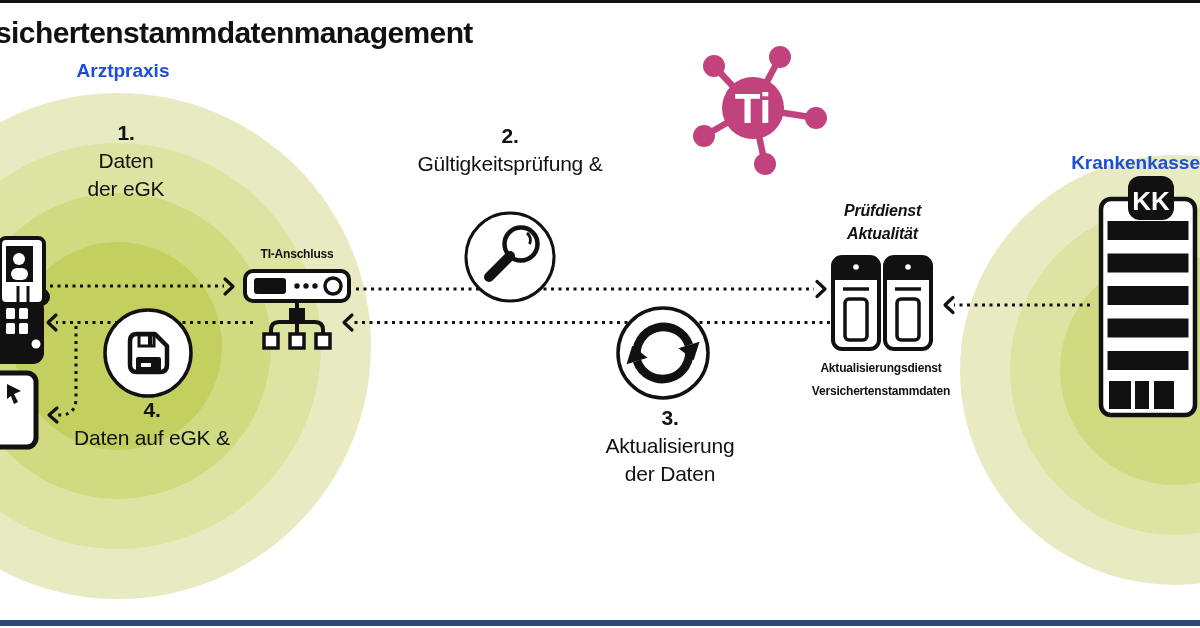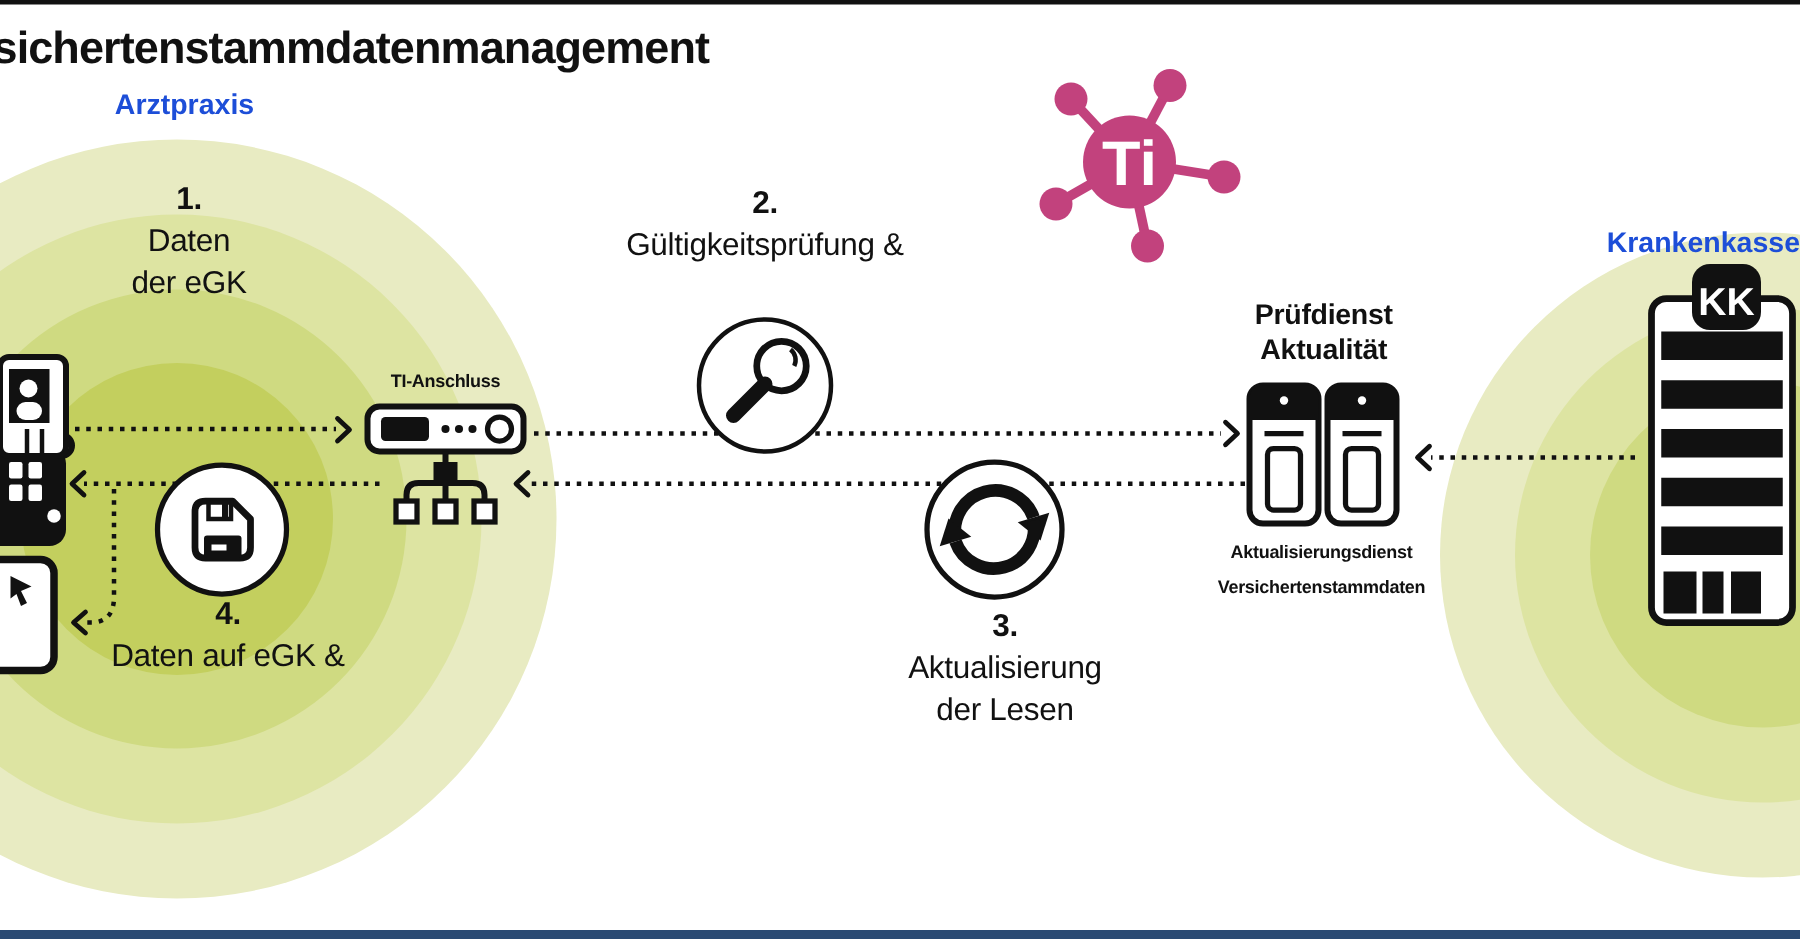--- a/index.html
+++ b/index.html
@@ -18,21 +18,21 @@
   .zone-left{left:23px;top:60px;width:200px;text-align:center;}
   .zone-right{right:0px;top:117px;margin-top:35px;}
   .step{position:absolute;text-align:center;font-size:21px;line-height:28px;letter-spacing:-0.2px;}
   .step .num{font-weight:bold;}
   .step-1{left:36px;top:119px;width:180px;}
   .step-2{left:395px;top:122px;width:230px;}
   .step-3{left:570px;top:404px;width:200px;}
   .step-4{left:52px;top:396px;width:200px;}
   .node-label{position:absolute;text-align:center;font-weight:bold;font-size:12px;line-height:23px;letter-spacing:-0.2px;}
   .lbl-ti-anschluss{left:222px;top:243px;width:150px;}
-  .lbl-pruefdienst{left:800px;top:199px;width:165px;font-size:19px;}
+  .lbl-pruefdienst{left:800px;top:199px;width:165px;font-size:16px;font-style:italic;}
   .lbl-aktdienst{left:772px;top:357px;width:218px;}
   svg.overlay{position:absolute;left:0;top:0;}
   svg text{font-family:"Liberation Sans",sans-serif;}
 </style>
 </head>
 <body>
 
 <div class="canvas">
 
   <div class="ring" style="left:-135px;top:93px;width:506px;height:506px;background:#e8ebc2;"></div>
@@ -194,21 +194,21 @@
   </div>
 
   <div class="step step-2">
     <div class="num">2.</div>
     <div>Gültigkeitsprüfung &amp;</div>
   </div>
 
   <div class="step step-3">
     <div class="num">3.</div>
     <div>Aktualisierung</div>
-    <div>der Lesen</div>
+    <div>der Daten</div>
   </div>
 
   <div class="step step-4">
     <div class="num">4.</div>
     <div>Daten auf eGK &amp;</div>
   </div>
 
   <div class="node-label lbl-ti-anschluss">TI-Anschluss</div>
 
   <div class="node-label lbl-pruefdienst">

